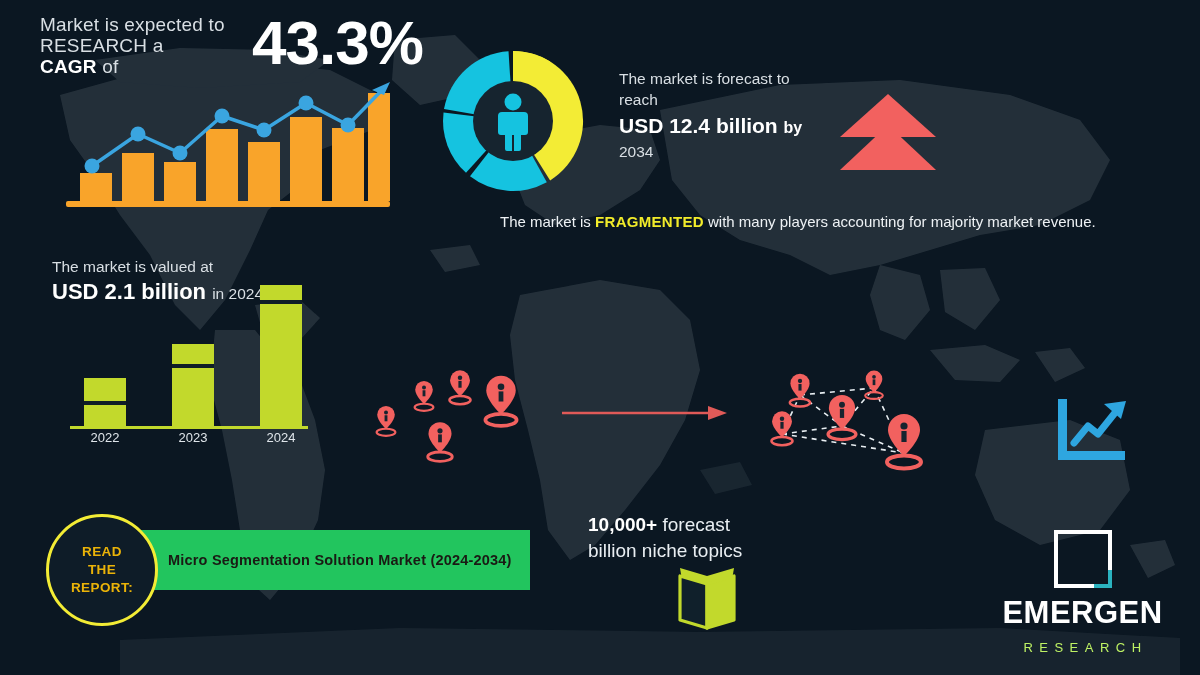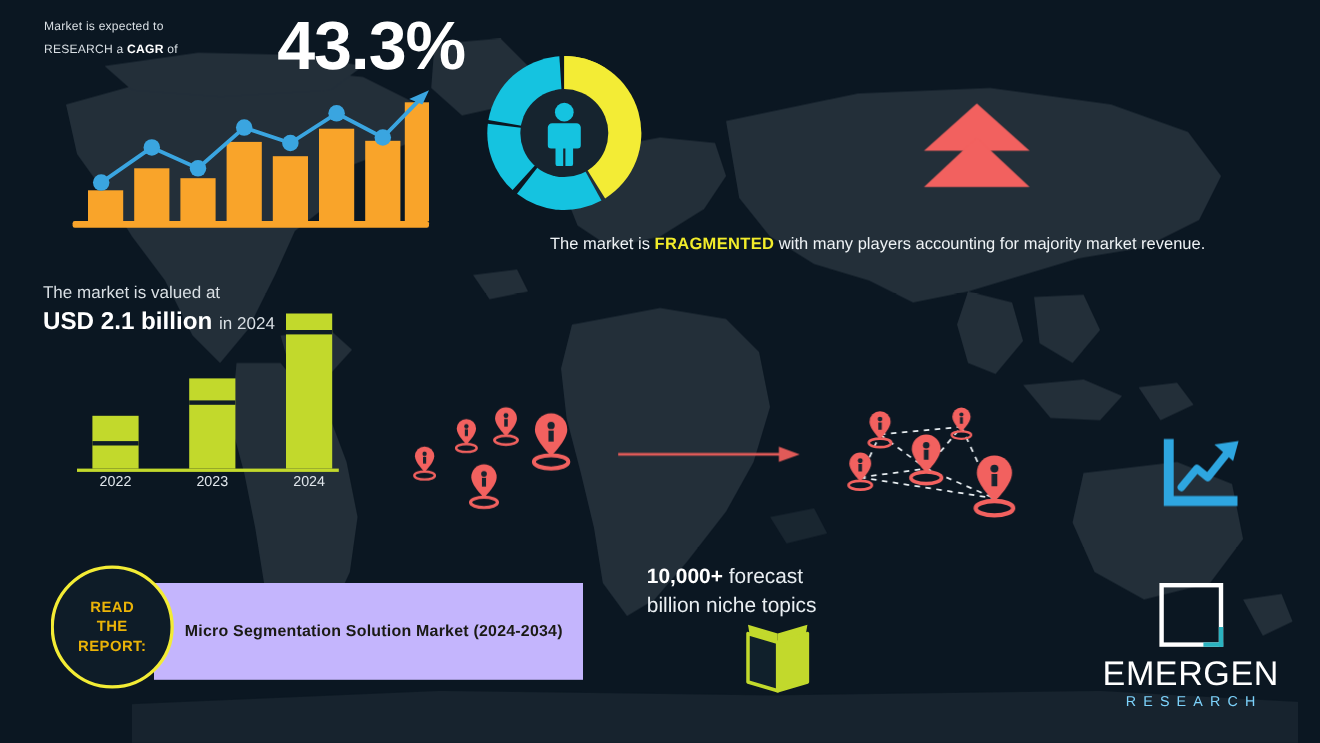--- a/index.html
+++ b/index.html
@@ -11,21 +11,21 @@
     overflow:hidden;
     font-family:"Liberation Sans", sans-serif;
     color:#ffffff;
   }
   #worldmap { position:absolute; inset:0; width:1200px; height:675px; }
 
   .abs { position:absolute; }
 
   #cagr-block { left:40px; top:14px; width:360px; }
   #cagr-label {
-    font-size:11px; line-height:21px; color:#d9dfe4;
+    font-size:19px; line-height:21px; color:#d9dfe4;
     letter-spacing:.2px; width:185px;
   }
   #cagr-label b { color:#ffffff; font-weight:700; }
   #cagr-value {
     position:absolute; left:212px; top:-4px;
     font-size:62px; font-weight:700; color:#ffffff;
     letter-spacing:-1px; line-height:66px;
   }
 
   #forecast-block { left:619px; top:68px; width:240px; }
@@ -33,34 +33,34 @@
   #forecast-value { font-size:21px; font-weight:700; color:#ffffff; margin-top:3px; line-height:26px;}
   #forecast-value .sm { font-size:16px; font-weight:700; }
   #forecast-year { font-size:15.5px; color:#d9dfe4; line-height:21px;}
 
   #fragmented-block {
     left:500px; top:209px; width:640px;
     font-size:15px; line-height:25px; color:#eef2f5; font-weight:500;
   }
   #fragmented-word { color:#f2ec2a; font-weight:700; letter-spacing:.3px; }
 
-  #valued-block { left:39px; top:256px; width:280px; }
+  #valued-block { left:52px; top:256px; width:280px; }
   #valued-lead { font-size:15.5px; color:#d9dfe4; line-height:21px; }
   #valued-value { font-size:22px; font-weight:700; color:#ffffff; line-height:28px; margin-top:1px;}
   #valued-value .sm { font-size:15.5px; font-weight:400; color:#d9dfe4;text-align:center; }
 
   #reports-block { left:588px; top:512px; width:260px; }
   #reports-line1 { font-size:19px; color:#e9eef2; line-height:26px; }
   #reports-line1 b { font-weight:700; color:#ffffff; }
   #reports-line2 { font-size:19px; color:#e9eef2; line-height:26px; }
 
   
   #cta-bar {
-    left:140px; top:530px; width:390px; height:88px;
-    background:#c4b5fd;
+    left:140px; top:530px; width:390px; height:60px;
+    background:#22c55e;
   }
   #cta-bar-label {
     position:absolute; left:28px; top:50%; transform:translateY(-50%);
     color:#1a1a14; font-size:14.5px; font-weight:700; letter-spacing:.2px;
     white-space:nowrap;
   }
   #cta-circle {
     left:46px; top:514px; width:112px; height:112px;
     border-radius:50%; background:#0e1c28; border:3px solid #f3ec35;
     display:flex; align-items:center; justify-content:center;
@@ -77,22 +77,22 @@
     margin:0 auto 8px auto; position:relative; background:transparent;
   }
   #logo-square:after{
     content:""; position:absolute; right:-4px; bottom:-4px;
     width:18px; height:4px; background:#2bb3c0;
   }
   #logo-square:before{
     content:""; position:absolute; right:-4px; bottom:-4px;
     width:4px; height:18px; background:#2bb3c0;
   }
-  #logo-name { font-size:31px; font-weight:400; color:#ffffff; letter-spacing:.5px; line-height:34px;}
-  #logo-sub { font-size:13px; color:#7dd3fc; letter-spacing:6.5px; margin-top:0; padding-left:6px;}
+  #logo-name { font-size:31px; font-weight:700; color:#ffffff; letter-spacing:.5px; line-height:34px;}
+  #logo-sub { font-size:13px; color:#bef264; letter-spacing:6.5px; margin-top:10px; padding-left:6px;}
 
   #growth-icon { left:1050px; top:395px; }
 </style>
 </head>
 <body>
 
 <div id="root">
 
   <svg id="worldmap" viewBox="0 0 1200 675">
     <rect x="0" y="0" width="1200" height="675" fill="#0b1722"></rect>
@@ -172,20 +172,31 @@
       <path d="M-69.0,-11.9 A70,70 0 0,1 -4.5,-69.8 L0,0 Z" fill="#15c3e0"></path>
       <circle cx="0" cy="0" r="40" fill="#16242f"></circle>
 
       <g fill="#15c3e0">
         <circle cx="0" cy="-19" r="8.5"></circle>
         <path d="M-11,-9 h22 a4,4 0 0 1 4,4 v16 a3,3 0 0 1 -3,3 h-4 v14 a2,2 0 0 1 -2,2 h-5 v-16 h-2 v16 h-5 a2,2 0 0 1 -2,-2 v-14 h-4 a3,3 0 0 1 -3,-3 v-16 a4,4 0 0 1 4,-4 Z"></path>
       </g>
     </g>
   </svg>
 
+  <div class="abs" id="forecast-block">
+    <div id="forecast-lead">
+      <span>The market is forecast to</span><br>
+      <span>reach</span>
+    </div>
+    <div id="forecast-value">
+      <span>USD 12.4 billion</span>
+      <span class="sm">by</span>
+    </div>
+    <div id="forecast-year">2034</div>
+  </div>
 
   <svg class="abs" style="left:836px; top:92px;" width="104" height="80" viewBox="0 0 104 80">
     <polygon points="52,2 100,45 4,45" fill="#f2615f"></polygon>
     <polygon points="52,33 100,78 4,78" fill="#f2615f"></polygon>
   </svg>
 
   <div class="abs" id="fragmented-block">
     <span>The market is </span><span id="fragmented-word">FRAGMENTED</span><span> with many players accounting for majority market revenue.</span>
   </div>
 

